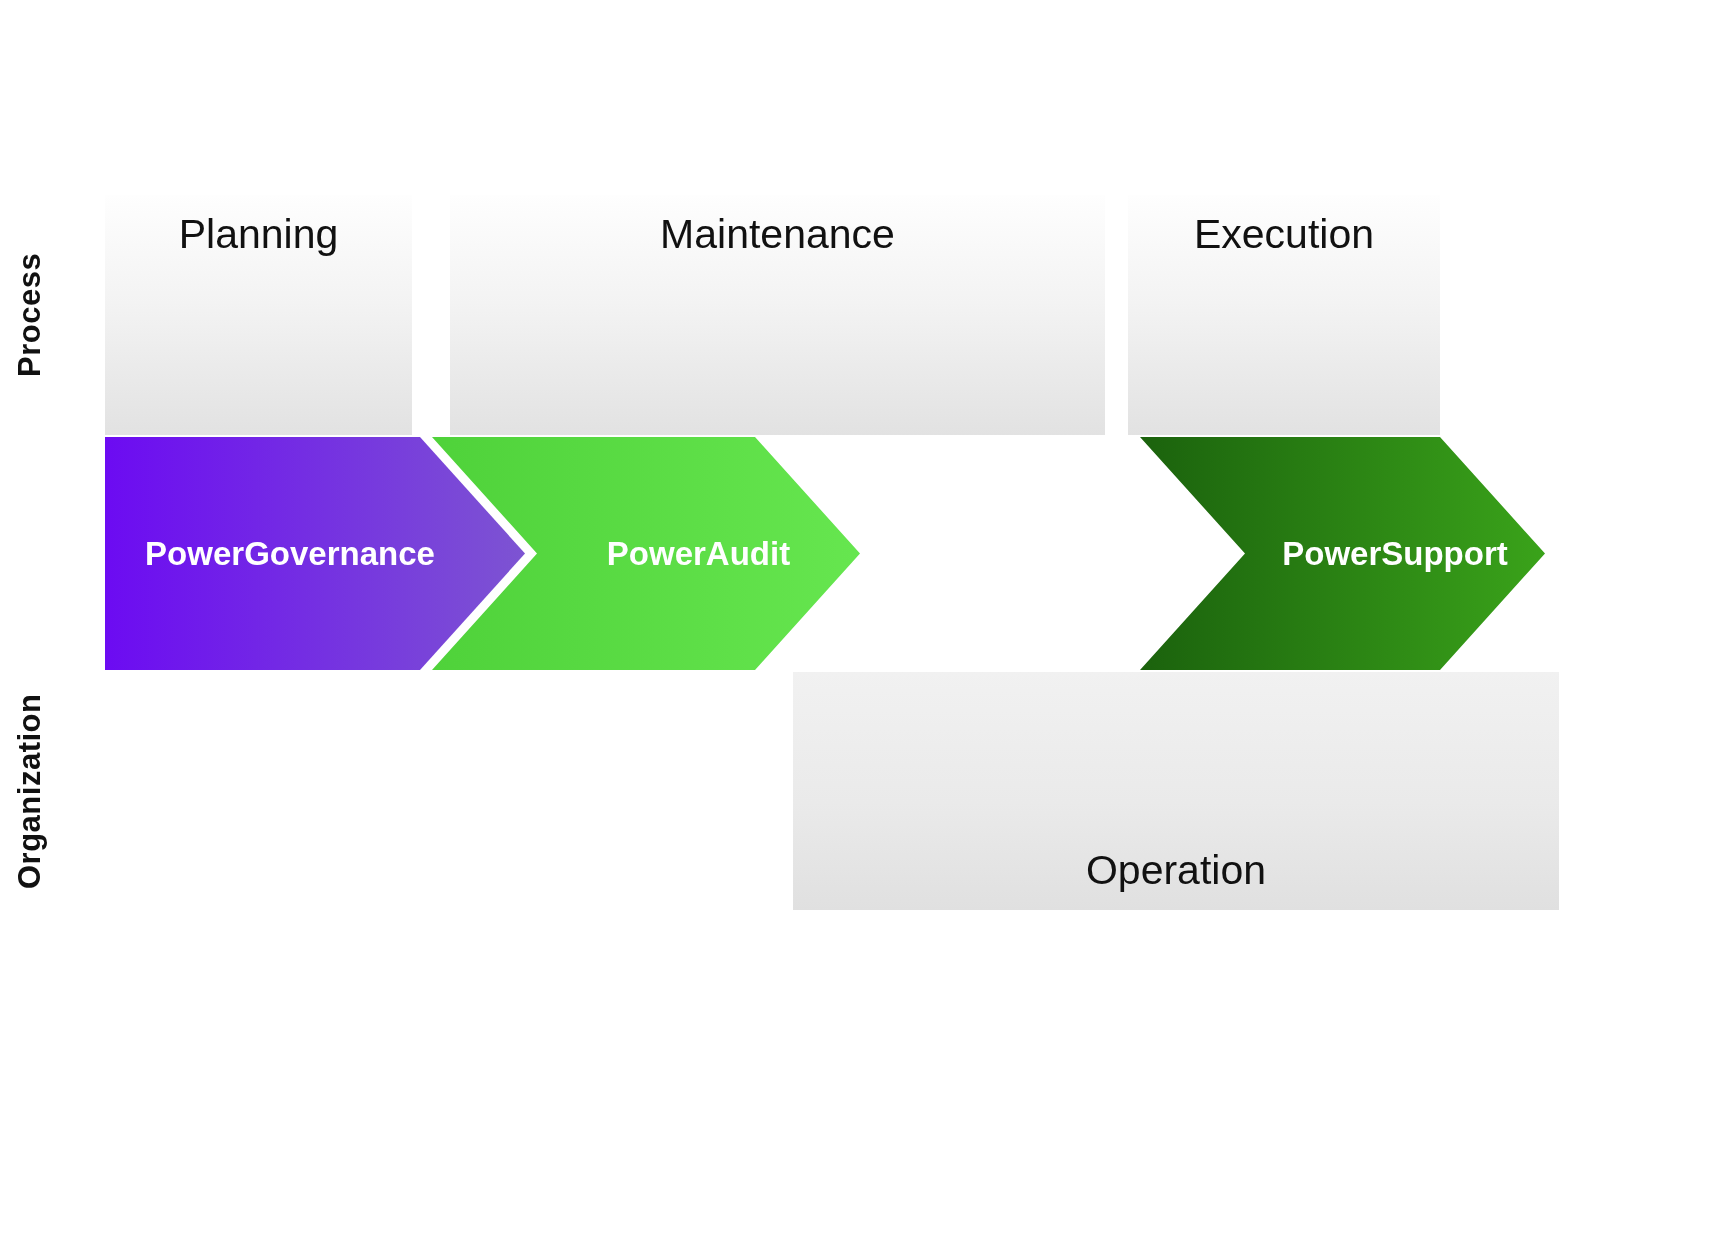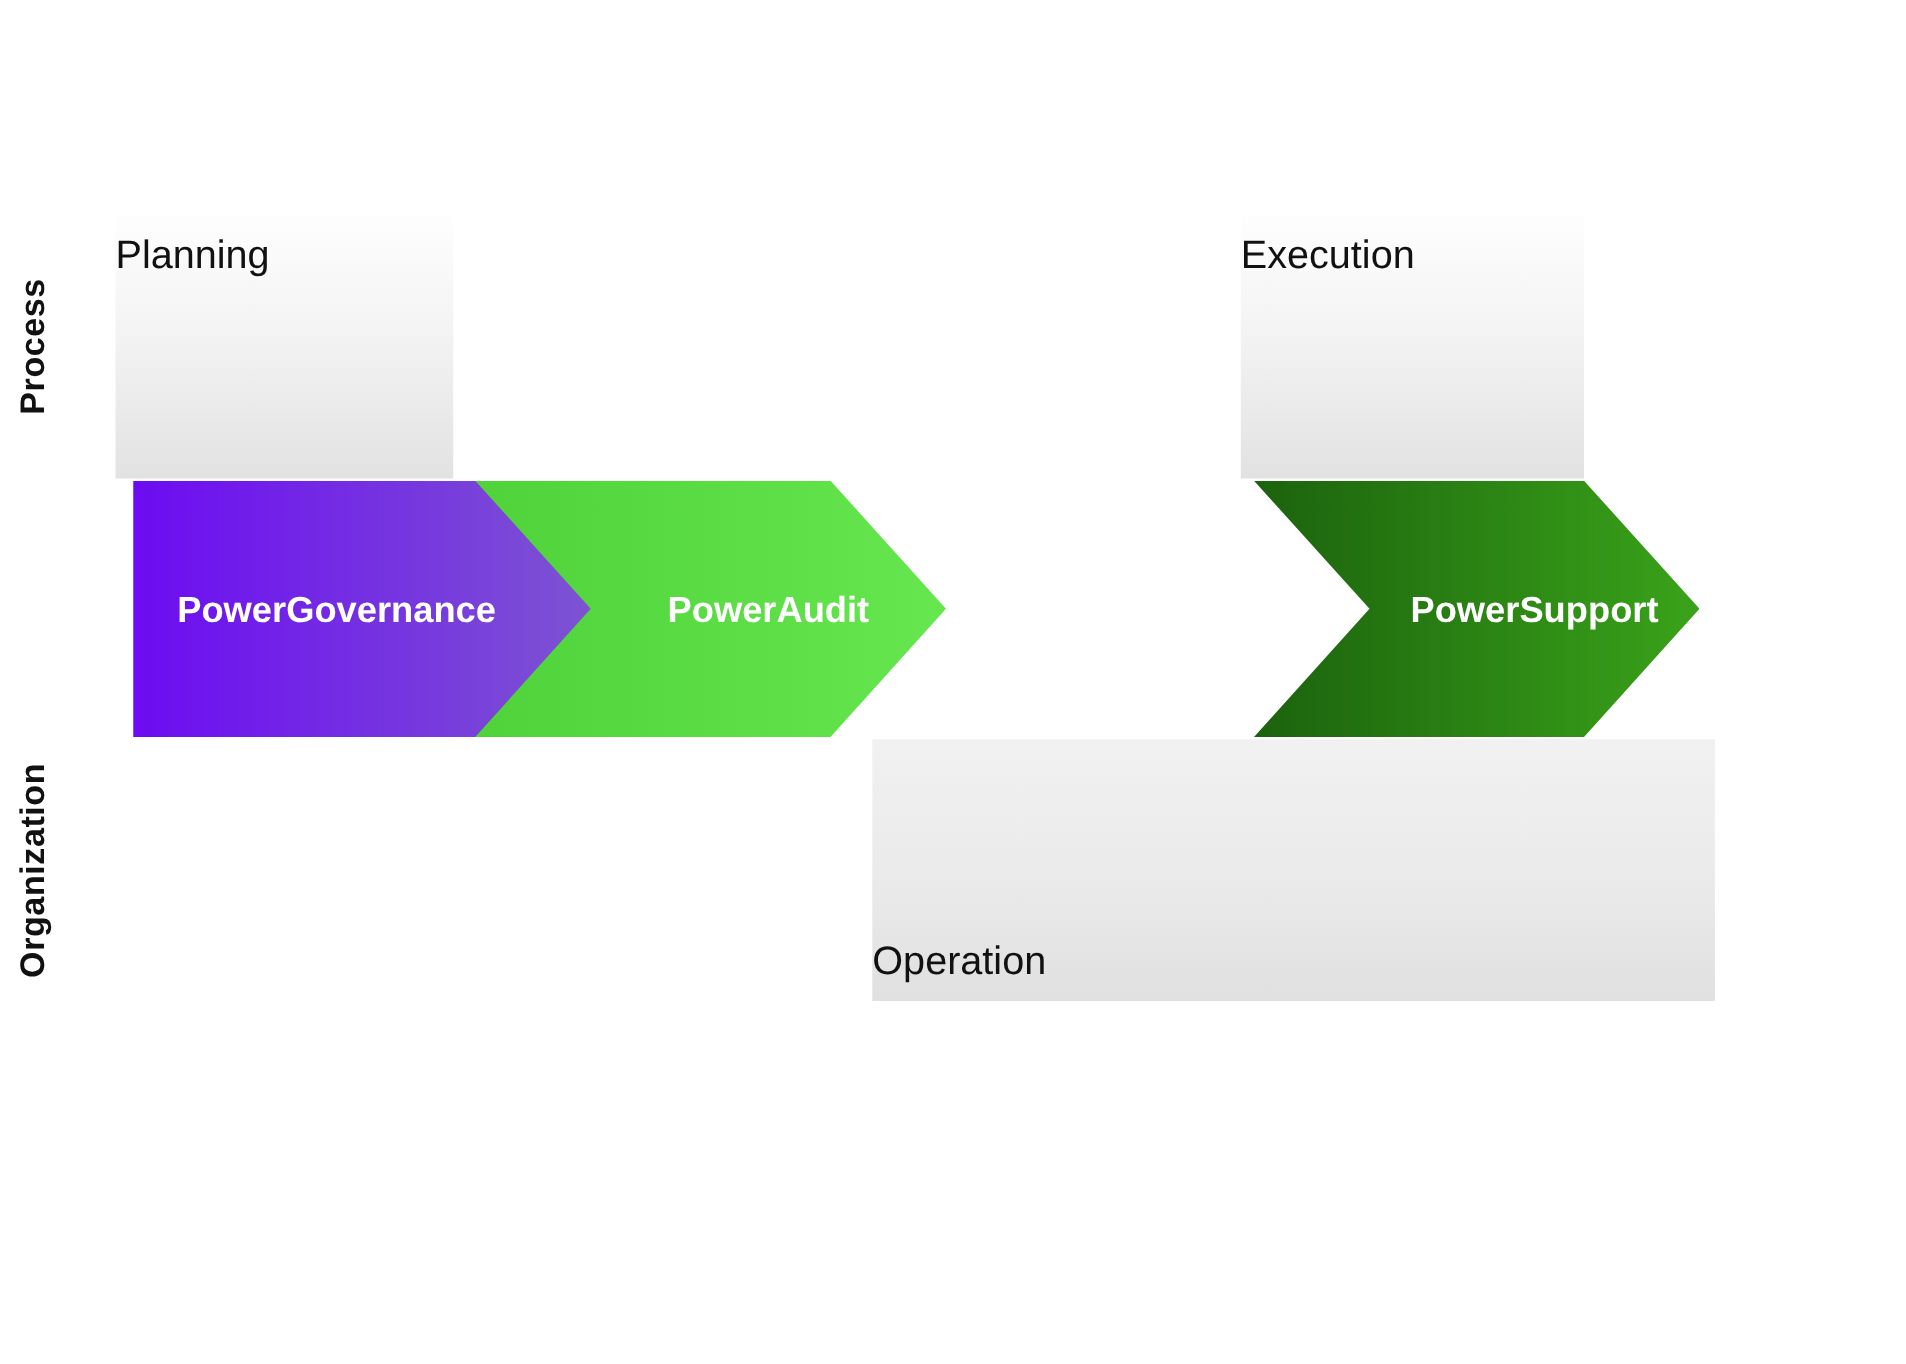--- a/index.html
+++ b/index.html
@@ -41,39 +41,39 @@
   }
   .panel.planning    { left: 105px;  width: 307px; }
   .panel.maintenance { left: 450px;  width: 655px; }
   .panel.execution   { left: 1128px; width: 312px; }
   .panel.management  { left: 105px;  width: 655px; }
   .panel.operation   { left: 793px;  width: 766px; }
 
   .panel-label {
     position: absolute;
     left: 0; right: 0;
-    font-size: 36px;
+    text-align: center;
+    font-size: 41px;
     color: #111111;
   }
   .panel.top .panel-label    { top: 16px; }
   .panel.bottom .panel-label { bottom: 16px; }
 
   
   .arrow {
     position: absolute;
     top: 437px;
     height: 233px;
     display: flex;
     align-items: center;
     justify-content: center;
     filter: drop-shadow(0 3px 3px rgba(0,0,0,0.12));
   }
   .arrow-tip-only {
     clip-path: polygon(0 0, calc(100% - 105px) 0, 100% 50%, calc(100% - 105px) 100%, 0 100%);
-    margin-left: 16px;
   }
   .arrow-notched {
     clip-path: polygon(0 0, calc(100% - 105px) 0, 100% 50%, calc(100% - 105px) 100%, 0 100%, 105px 50%);
   }
   .arrow-1 { left: 105px;  width: 420px; padding-right: 50px; box-sizing: border-box; }
   .arrow-2 { left: 432px;  width: 428px; padding-left: 105px; box-sizing: border-box; align-items: center; }
   .arrow-3 { left: 790px;  width: 425px; padding-left: 105px; box-sizing: border-box; }
   .arrow-4 { left: 1140px; width: 405px; padding-left: 105px; box-sizing: border-box; }
 
   .arrow-label {
@@ -87,20 +87,23 @@
 <body>
 
 <div class="stage">
 
   <div class="side-label process">Process</div>
   <div class="side-label organization">Organization</div>
 
   <div class="panel top planning">
     <span class="panel-label">Planning</span>
   </div>
+  <div class="panel top maintenance">
+    <span class="panel-label">Maintenance</span>
+  </div>
   <div class="panel top execution">
     <span class="panel-label">Execution</span>
   </div>
 
   <div class="arrow arrow-1 arrow-tip-only" style="background: linear-gradient(to right, rgb(108, 11, 242), rgb(125, 84, 210));">
     <span class="arrow-label">PowerGovernance</span>
   </div>
   <div class="arrow arrow-2 arrow-notched" style="background: linear-gradient(to right, rgb(79, 210, 58), rgb(102, 230, 79));">
     <span class="arrow-label">PowerAudit</span>
   </div>

